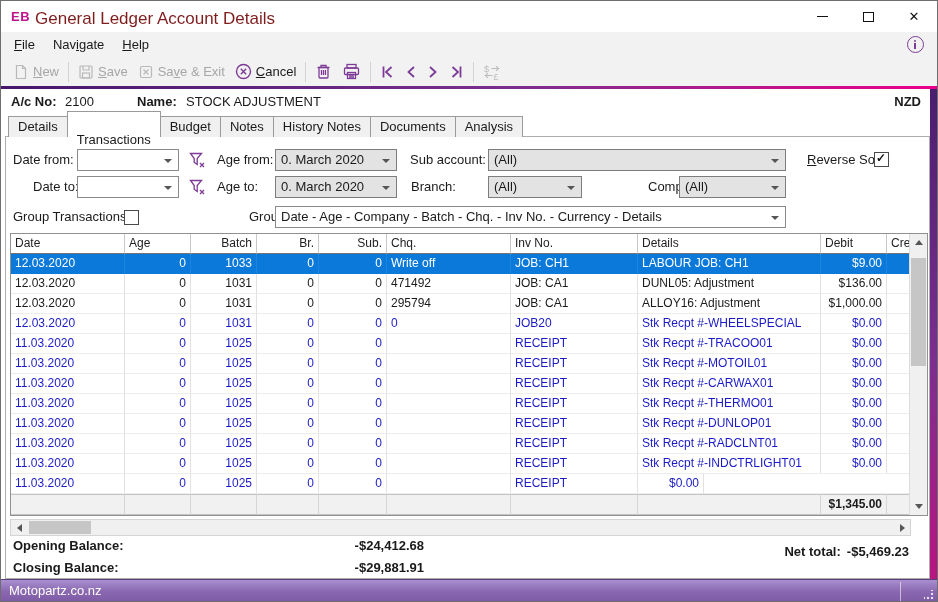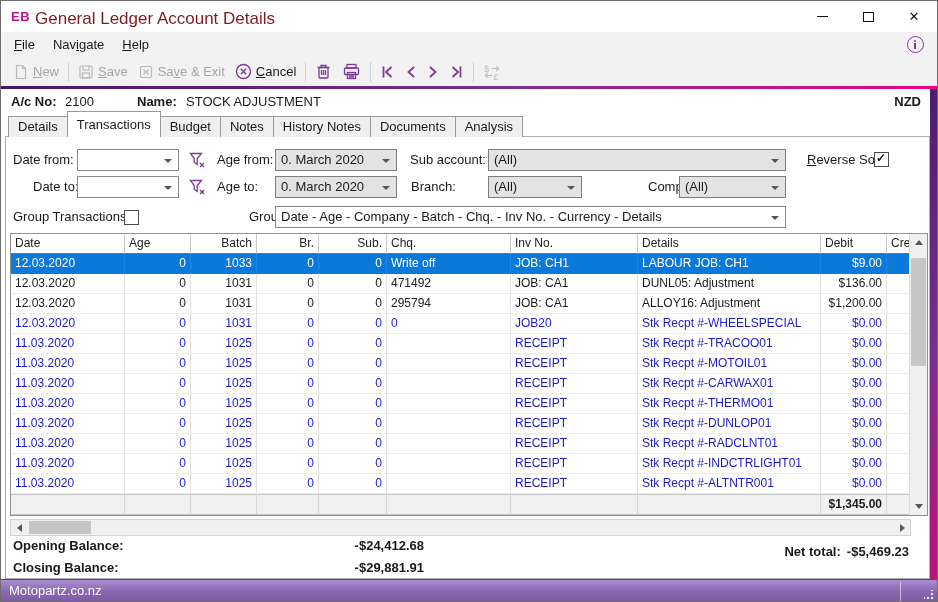--- a/index.html
+++ b/index.html
@@ -36,21 +36,21 @@
   .accrow .lbl{font-weight:bold;}
   .acc-no-label{position:absolute;left:10px;top:5px;}
   .acc-no{position:absolute;left:64px;top:5px;}
   .acc-name-label{position:absolute;left:136px;top:5px;}
   .acc-name{position:absolute;left:185px;top:5px;}
   .acc-cur{position:absolute;right:16px;top:5px;font-weight:bold;}
 
   
   .tabstrip{position:absolute;top:110px;left:7px;height:26px;display:flex;align-items:flex-end;z-index:6;}
   .tab{height:21px;box-sizing:border-box;border:1px solid #9a9a9a;border-bottom:none;background:#f0f0f0;padding:2px 9px 0 9px;margin-right:-1px;white-space:nowrap;}
-  .tab.active{height:26px;background:#fff;padding-top:5px;z-index:7;position:relative;}
+  .tab.active{height:26px;background:#fff;padding-top:20px;z-index:7;position:relative;}
 
   
   .content{position:absolute;top:135px;left:4px;width:925px;height:443px;background:#fff;border:1px solid #adadad;box-sizing:border-box;z-index:1;}
   .flabel{position:absolute;height:22px;line-height:22px;white-space:nowrap;}
   .combo{position:absolute;height:22px;box-sizing:border-box;border:1px solid #8a8a8a;background:#fff;line-height:20px;padding:0 22px 0 5px;overflow:hidden;white-space:nowrap;}
   .combo.gray{background:#e3e3e3;border-color:#7d7d7d;}
   .combo .chev{position:absolute;right:6px;top:9px;width:0;height:0;border-left:4px solid transparent;border-right:4px solid transparent;border-top:4px solid #555;}
   .cb{position:absolute;width:13px;height:13px;border:1px solid #4a4a4a;background:#fff;box-sizing:content-box;}
   .cb.checked::after{content:"✓";position:absolute;left:1px;top:-2px;font-size:12px;font-weight:bold;color:#111;}
   .funnel{position:absolute;width:18px;height:18px;}
@@ -341,21 +341,21 @@
             </div>
             <div class="grow">
               <div class="gc date">12.03.2020</div>
               <div class="gc age">0</div>
               <div class="gc batch">1031</div>
               <div class="gc br">0</div>
               <div class="gc sub">0</div>
               <div class="gc chq">295794</div>
               <div class="gc inv">JOB: CA1</div>
               <div class="gc details">ALLOY16: Adjustment</div>
-              <div class="gc debit">$1,200.00</div>
+              <div class="gc debit">$1,000.00</div>
               <div class="gc cred"></div>
             </div>
             <div class="grow blue">
               <div class="gc date">12.03.2020</div>
               <div class="gc age">0</div>
               <div class="gc batch">1031</div>
               <div class="gc br">0</div>
               <div class="gc sub">0</div>
               <div class="gc chq">0</div>
               <div class="gc inv">JOB20</div>
@@ -448,21 +448,20 @@
               <div class="gc cred"></div>
             </div>
             <div class="grow blue">
               <div class="gc date">11.03.2020</div>
               <div class="gc age">0</div>
               <div class="gc batch">1025</div>
               <div class="gc br">0</div>
               <div class="gc sub">0</div>
               <div class="gc chq"></div>
               <div class="gc inv">RECEIPT</div>
-              <div class="gc details">Stk Recpt #-ALTNTR001</div>
               <div class="gc debit">$0.00</div>
               <div class="gc cred"></div>
             </div>
             <div class="grow total">
               <div class="gc date"></div>
               <div class="gc age"></div>
               <div class="gc batch"></div>
               <div class="gc br"></div>
               <div class="gc sub"></div>
               <div class="gc chq"></div>

